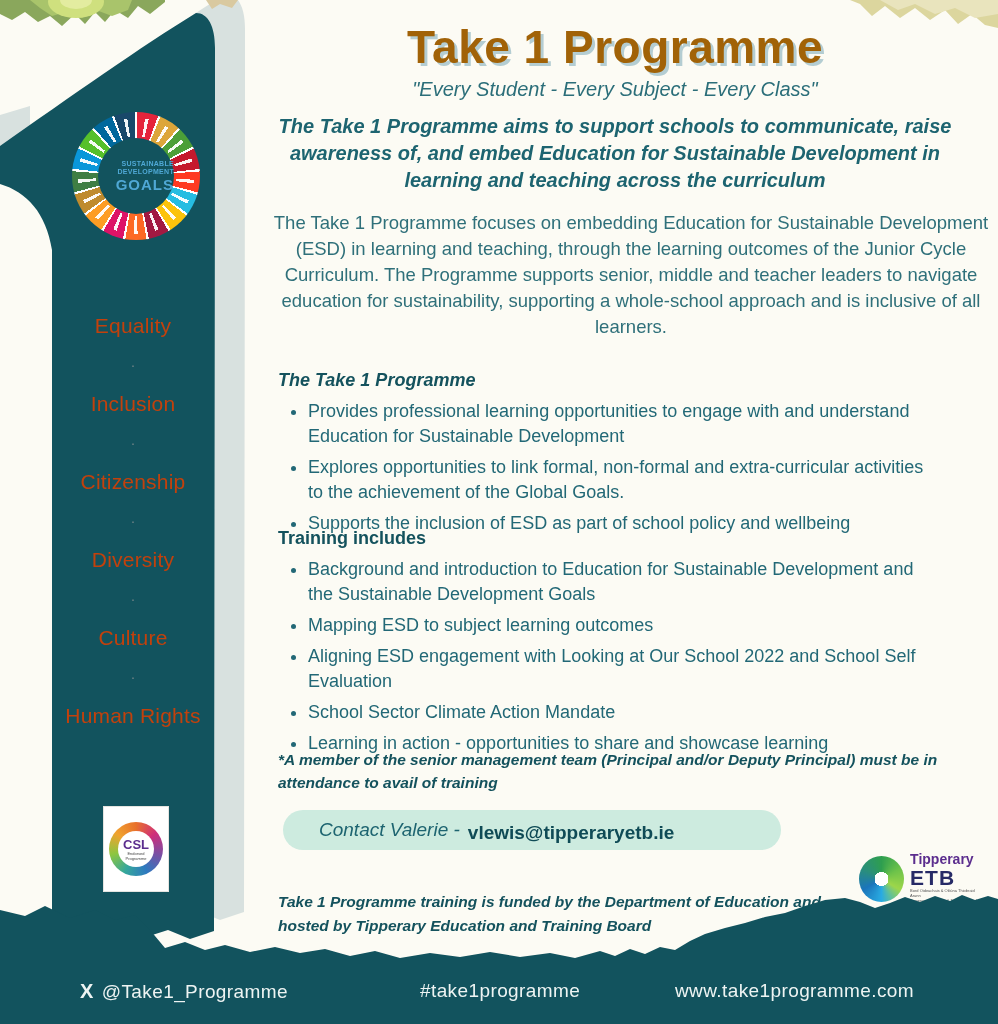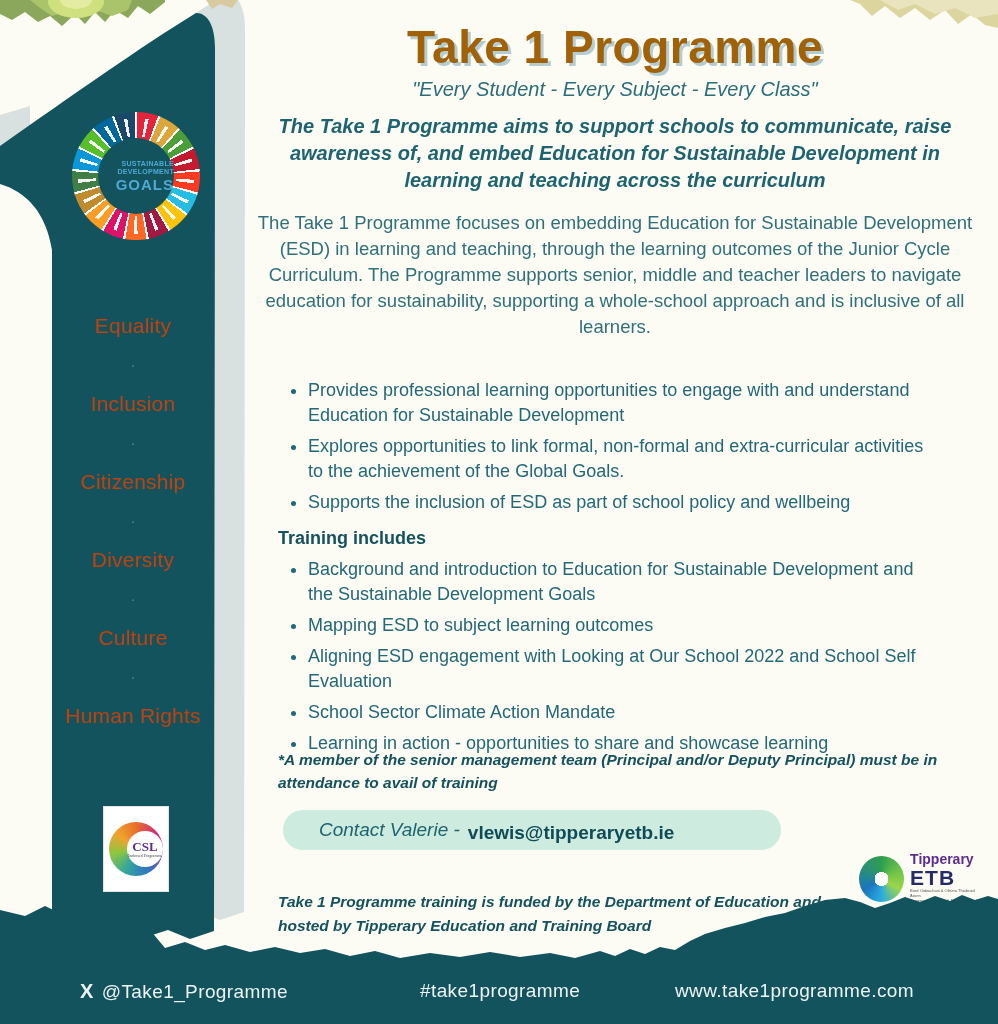--- a/index.html
+++ b/index.html
@@ -53,21 +53,21 @@
   .sdg-l1,.sdg-l2{font-size:7px;font-weight:700;color:#4fa8d5;letter-spacing:.3px;line-height:8px;}
   .sdg-l3{font-size:15px;font-weight:800;color:#4fa8d5;letter-spacing:1px;line-height:16px;margin-top:1px;}
 
   .csl-card{
     position:absolute;left:103px;top:806px;width:64px;height:84px;background:#fff;
     border:1px solid #e4e4e0;display:flex;align-items:center;justify-content:center;
   }
   .csl-swirl{
     position:relative;width:54px;height:54px;border-radius:50%;
     background:conic-gradient(#e8712b,#cf2e7b,#7b4ea3,#2e79bf,#35a79c,#8cc640,#f0a32f,#e8712b);
-    display:flex;align-items:center;justify-content:flex-end;font-family:Liberation Serif, serif;
+    display:flex;align-items:center;justify-content:center;
   }
   .csl-inner{
     width:36px;height:36px;border-radius:50%;background:#fff;
     display:flex;flex-direction:column;align-items:center;justify-content:center;
   }
   .csl-acronym{font-size:13px;font-weight:800;color:#5b2d8e;line-height:13px;}
   .csl-sub{font-size:4px;color:#444;text-align:center;line-height:5px;}
 
   
   .content{position:absolute;left:245px;top:0;width:740px;height:960px;}
@@ -78,21 +78,21 @@
   }
   .subtitle{
     position:absolute;top:78px;left:0;width:100%;text-align:center;
     font-size:20px;font-style:italic;color:#2b6e79;
   }
   .mission{
     position:absolute;top:113px;left:20px;width:700px;text-align:center;
     font-size:20px;font-weight:700;font-style:italic;color:#1d6470;line-height:27px;
   }
   .description{
-    position:absolute;top:210px;left:8px;width:724px;text-align:center;
+    position:absolute;top:210px;left:24px;width:724px;text-align:center;
     font-size:18.5px;color:#2f707a;line-height:26px;
   }
   .section{position:absolute;left:33px;width:690px;text-align:left;}
   .sec-programme{top:370px;}
   .sec-training{top:528px;}
   .sec-heading{font-size:18px;font-weight:700;color:#14525d;}
   .sec-heading.italic{font-style:italic;}
   .bullets{margin:8px 0 0 0;padding-left:30px;width:630px;}
   .bullets li{font-size:18px;color:#226876;line-height:25px;margin-bottom:6px;}
   .note{
@@ -190,20 +190,21 @@
     </div>
   </div>
 
   <div class="content">
     <div class="title">Take 1 Programme</div>
     <div class="subtitle">"Every Student - Every Subject - Every Class"</div>
     <div class="mission">The Take 1 Programme aims to support schools to communicate, raise awareness of, and embed Education for Sustainable Development in learning and teaching across the curriculum</div>
     <div class="description">The Take 1 Programme focuses on embedding Education for Sustainable Development (ESD) in learning and teaching, through the learning outcomes of the Junior Cycle Curriculum. The Programme supports senior, middle and teacher leaders to navigate education for sustainability, supporting a whole-school approach and is inclusive of all learners.</div>
 
     <div class="section sec-programme">
+      <div class="sec-heading italic">The Take 1 Programme</div>
       <ul class="bullets">
         <li>Provides professional learning opportunities to engage with and understand Education for Sustainable Development</li>
         <li>Explores opportunities to link formal, non-formal and extra-curricular activities to the achievement of the Global Goals.</li>
         <li>Supports the inclusion of ESD as part of school policy and wellbeing</li>
       </ul>
     </div>
 
     <div class="section sec-training">
       <div class="sec-heading">Training includes</div>
       <ul class="bullets">

